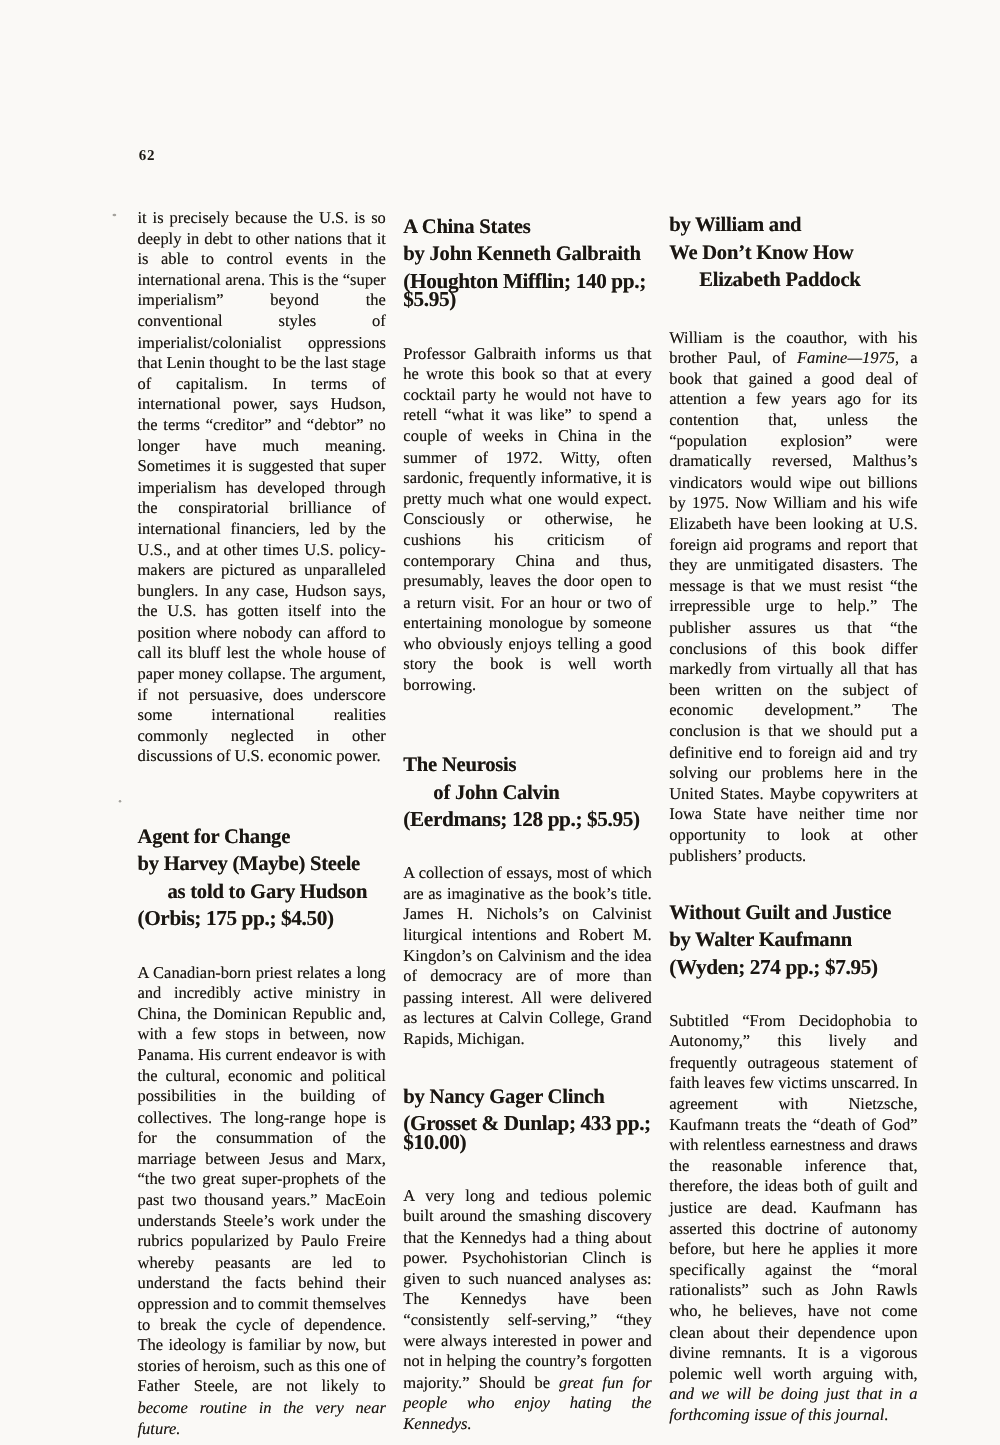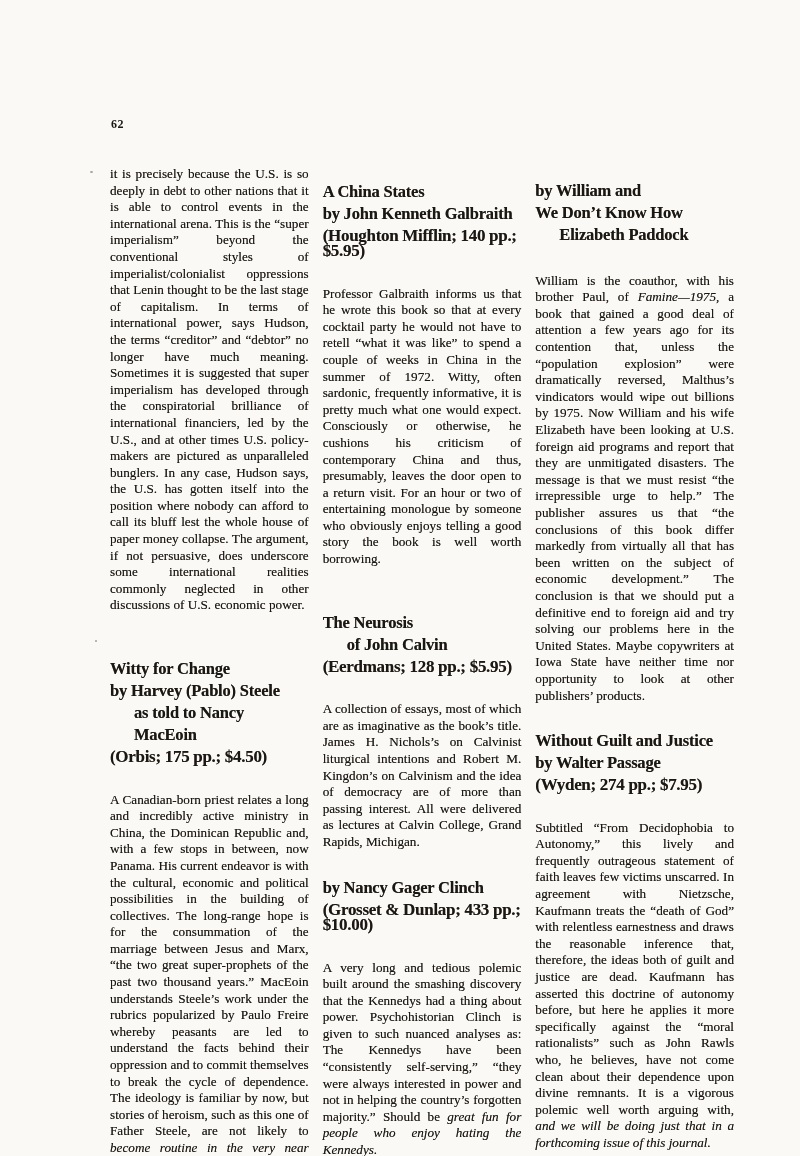--- a/index.html
+++ b/index.html
@@ -60,23 +60,23 @@
 
   <div class="page-number">62</div>
 
   <div class="columns">
 
     <div class="col col-1">
       <p class="body"><span>it is precisely because the U.S. is so deeply in debt to other nations that it is able to control events in the international arena. This is the “super imperialism” beyond the conventional styles of imperialist/colonialist oppressions that Lenin thought to be the last stage of capitalism. In terms of international power, says Hudson, the terms “creditor” and “debtor” no longer have much meaning. Sometimes it is suggested that super imperialism has developed through the conspiratorial brilliance of international financiers, led by the U.S., and at other times U.S. policy-makers are pictured as unparalleled bunglers. In any case, Hudson says, the U.S. has gotten itself into the position where nobody can afford to call its bluff lest the whole house of paper money collapse. The argument, if not persuasive, does underscore some international realities commonly neglected in other discussions of U.S. economic power.</span></p>
 
       <section class="review">
         <h2 class="review-title">
-          <span class="title-line">Witty for Change</span>
-          <span class="title-line">by Harvey (Pablo) Steele</span>
-          <span class="title-line indent">as told to Nancy MacEoin</span>
+          <span class="title-line">Agent for Change</span>
+          <span class="title-line">by Harvey (Maybe) Steele</span>
+          <span class="title-line indent">as told to Gary Hudson</span>
         </h2>
         <p class="publisher">(Orbis; 175 pp.; $4.50)</p>
         <p class="body"><span>A Canadian-born priest relates a long and incredibly active ministry in China, the Dominican Republic and, with a few stops in between, now Panama. His current endeavor is with the cultural, economic and political possibilities in the building of collectives. The long-range hope is for the consummation of the marriage between Jesus and Marx, “the two great super-prophets of the past two thousand years.” MacEoin understands Steele’s work under the rubrics popularized by Paulo Freire whereby peasants are led to understand the facts behind their oppression and to commit themselves to break the cycle of dependence. The ideology is familiar by now, but stories of heroism, such as this one of Father Steele, are not likely to </span><span class="em">become routine in the very near future.</span></p>
       </section>
     </div>
 
     <div class="col col-2">
       <section class="review">
         <h2 class="review-title">
           <span class="title-line">A China States</span>
@@ -110,21 +110,21 @@
           <span class="title-line">by William and</span>
           <span class="title-line">We Don’t Know How</span>
           <span class="title-line indent">Elizabeth Paddock</span>
         </h2>
         <p class="body"><span>William is the coauthor, with his brother Paul, of </span><span class="em">Famine—1975</span><span>, a book that gained a good deal of attention a few years ago for its contention that, unless the “population explosion” were dramatically reversed, Malthus’s vindicators would wipe out billions by 1975. Now William and his wife Elizabeth have been looking at U.S. foreign aid programs and report that they are unmitigated disasters. The message is that we must resist “the irrepressible urge to help.” The publisher assures us that “the conclusions of this book differ markedly from virtually all that has been written on the subject of economic development.” The conclusion is that we should put a definitive end to foreign aid and try solving our problems here in the United States. Maybe copywriters at Iowa State have neither time nor opportunity to look at other publishers’ products.</span></p>
       </section>
 
       <section class="review tight">
         <h2 class="review-title">
           <span class="title-line">Without Guilt and Justice</span>
-          <span class="title-line">by Walter Passage</span>
+          <span class="title-line">by Walter Kaufmann</span>
         </h2>
         <p class="publisher">(Wyden; 274 pp.; $7.95)</p>
         <p class="body"><span>Subtitled “From Decidophobia to Autonomy,” this lively and frequently outrageous statement of faith leaves few victims unscarred. In agreement with Nietzsche, Kaufmann treats the “death of God” with relentless earnestness and draws the reasonable inference that, therefore, the ideas both of guilt and justice are dead. Kaufmann has asserted this doctrine of autonomy before, but here he applies it more specifically against the “moral rationalists” such as John Rawls who, he believes, have not come clean about their dependence upon divine remnants. It is a vigorous polemic well worth arguing with, </span><span class="em">and we will be doing just that in a forthcoming issue of this journal.</span></p>
       </section>
     </div>
 
   </div>
 </div>
 
 </body></html>

